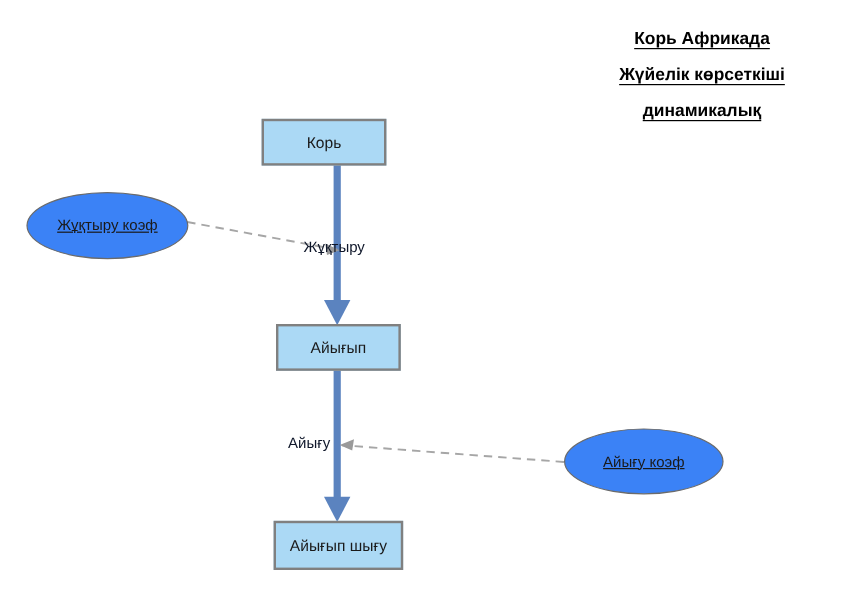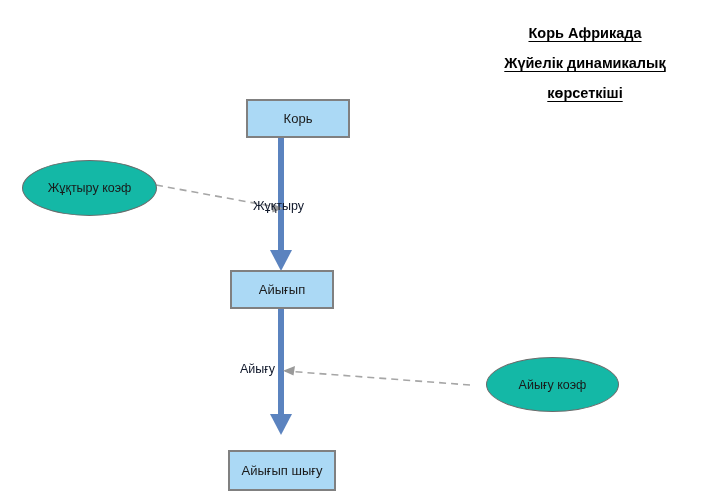--- a/index.html
+++ b/index.html
@@ -55,42 +55,43 @@
     border: 2px solid #808080;
     display: flex;
     align-items: center;
     justify-content: center;
     font-family: "Liberation Sans", sans-serif;
     font-size: 13px;
     color: #1a1a1a;
     white-space: nowrap;
     z-index: 3;
   }
-  #box-korj   { left: 246px; top: 99px;  width: 104px; height: 39px; }
+  #box-korj   { left: 218px; top: 99px;  width: 104px; height: 39px; }
   #box-africa { left: 230px; top: 270px; width: 104px; height: 39px; }
-  #box-reco   { left: 228px; top: 434px; width: 108px; height: 41px; margin-top: 16px; }
+  #box-reco   { left: 228px; top: 434px; width: 108px; height: 41px; }
 
   
   .param-ellipse {
     position: absolute;
     box-sizing: border-box;
-    background: #14b8a6;
+    background: #3b82f6;
     border: 1px solid #6b6b6b;
     border-radius: 50%;
     display: flex;
     align-items: center;
     justify-content: center;
     font-family: "Liberation Sans", sans-serif;
     font-size: 12.5px;
     color: #1a1a1a;
     white-space: nowrap;
     z-index: 3;
+    text-decoration: underline;
   }
   #ellipse-infect { left: 22px;  top: 160px; width: 135px; height: 56px; }
-  #ellipse-recov  { left: 486px; top: 357px; width: 133px; height: 55px; text-align: right; }
+  #ellipse-recov  { left: 470px; top: 357px; width: 133px; height: 55px; text-align: right; }
 
   
   .flow-label {
     position: absolute;
     font-family: "Liberation Sans", sans-serif;
     font-size: 12.5px;
     color: #0f172a;
     white-space: nowrap;
     z-index: 4;
   }
@@ -120,22 +121,22 @@
     </g>
 
     <g>
       <line x1="470" y1="385" x2="285" y2="371" stroke="#A6A6A6" stroke-width="1.6" stroke-dasharray="7 5"></line>
       <polygon points="283,370.8 295,366 293.5,375.5" fill="#9A9A9A"></polygon>
     </g>
   </svg>
 
   <div class="title-block">
     <span class="title-line">Корь Африкада</span>
-    <span class="title-line">Жүйелік динамикалық</span>
-    <span class="title-line">көрсеткіші</span>
+    <span class="title-line">Жүйелік көрсеткіші</span>
+    <span class="title-line">динамикалық</span>
   </div>
 
   <div class="stock-box" id="box-korj">Корь</div>
 
   <div class="stock-box" id="box-africa">Айығып</div>
 
   <div class="stock-box" id="box-reco">Айығып шығу</div>
 
   <div class="param-ellipse" id="ellipse-infect">Жұқтыру коэф</div>
 

